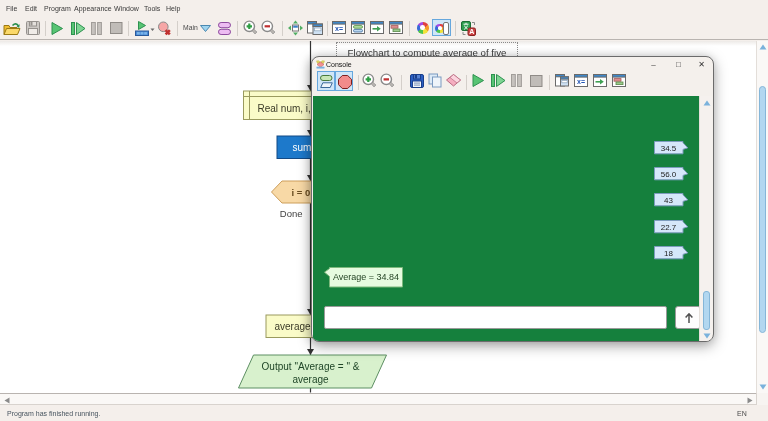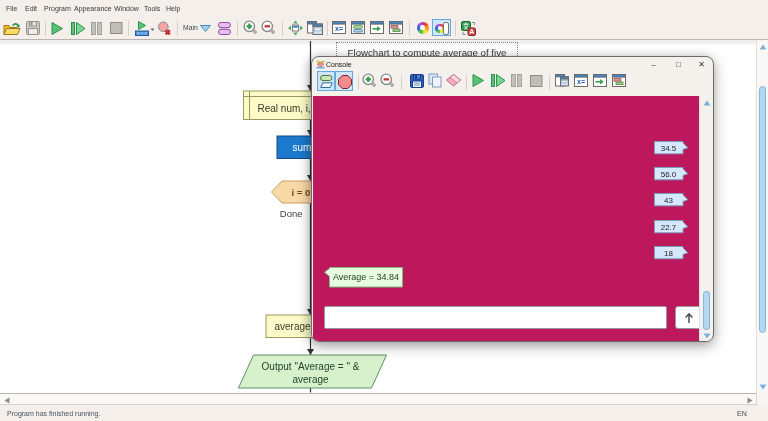--- a/index.html
+++ b/index.html
@@ -21,21 +21,21 @@
 #vthumb { position:absolute; left:1.5px; top:45px; width:7px; height:247px; background:#b2d7f0; border:1px solid #85b6d8; border-radius:4px; }
 #hscroll { position:absolute; left:0; top:393px; width:756px; height:12px; background:#faf8f6; border-top:1px solid #b9b4b0; border-bottom:1px solid #d8d3ce; }
 #corner { position:absolute; left:756px; top:393px; width:12px; height:12px; background:#f7f4f1; border-left:1px solid #d8d3ce; }
 
 #status { position:absolute; left:0; top:405px; width:768px; height:16px; background:#f4efeb; font-size:7px; color:#47545f; }
 
 #console { position:absolute; left:311px; top:56px; width:403px; height:286px; background:#f4f0ec; border:1px solid #6b6b6b; border-radius:8px; box-shadow:0 4px 14px rgba(0,0,0,0.35), -2px 0 8px rgba(0,0,0,0.12); z-index:20; overflow:hidden; }
 #ctitle { position:absolute; left:0; top:0; width:100%; height:16px; }
 #ctitle .t { position:absolute; left:14px; top:3.5px; font-size:7px; color:#111; }
 .capbtn { position:absolute; top:0px; width:17px; height:16px; text-align:center; font-size:8px; color:#333; line-height:15px; }
-#cclient { position:absolute; left:1px; top:39px; width:389px; height:246px; background:#be185d; }
+#cclient { position:absolute; left:1px; top:39px; width:389px; height:246px; background:#15803d; }
 #cscroll { position:absolute; right:1px; top:39px; width:13px; height:246px; background:#f5f1ee; border-left:1px solid #e5e0db; }
 #inbox { position:absolute; left:10.5px; top:209.5px; width:343px; height:23px; background:#fff; border:1px solid #9a9a9a; border-radius:2px; }
 #inbtn { position:absolute; left:362px; top:209.5px; width:26px; height:23px; background:#fdfdfd; border:1px solid #9a9a9a; border-radius:3px; }
 svg { display:block; }
 .icon { position:absolute; }
 </style>
 </head>
 <body>
 <div id="menubar">
   <span style="left:6px">File</span>

